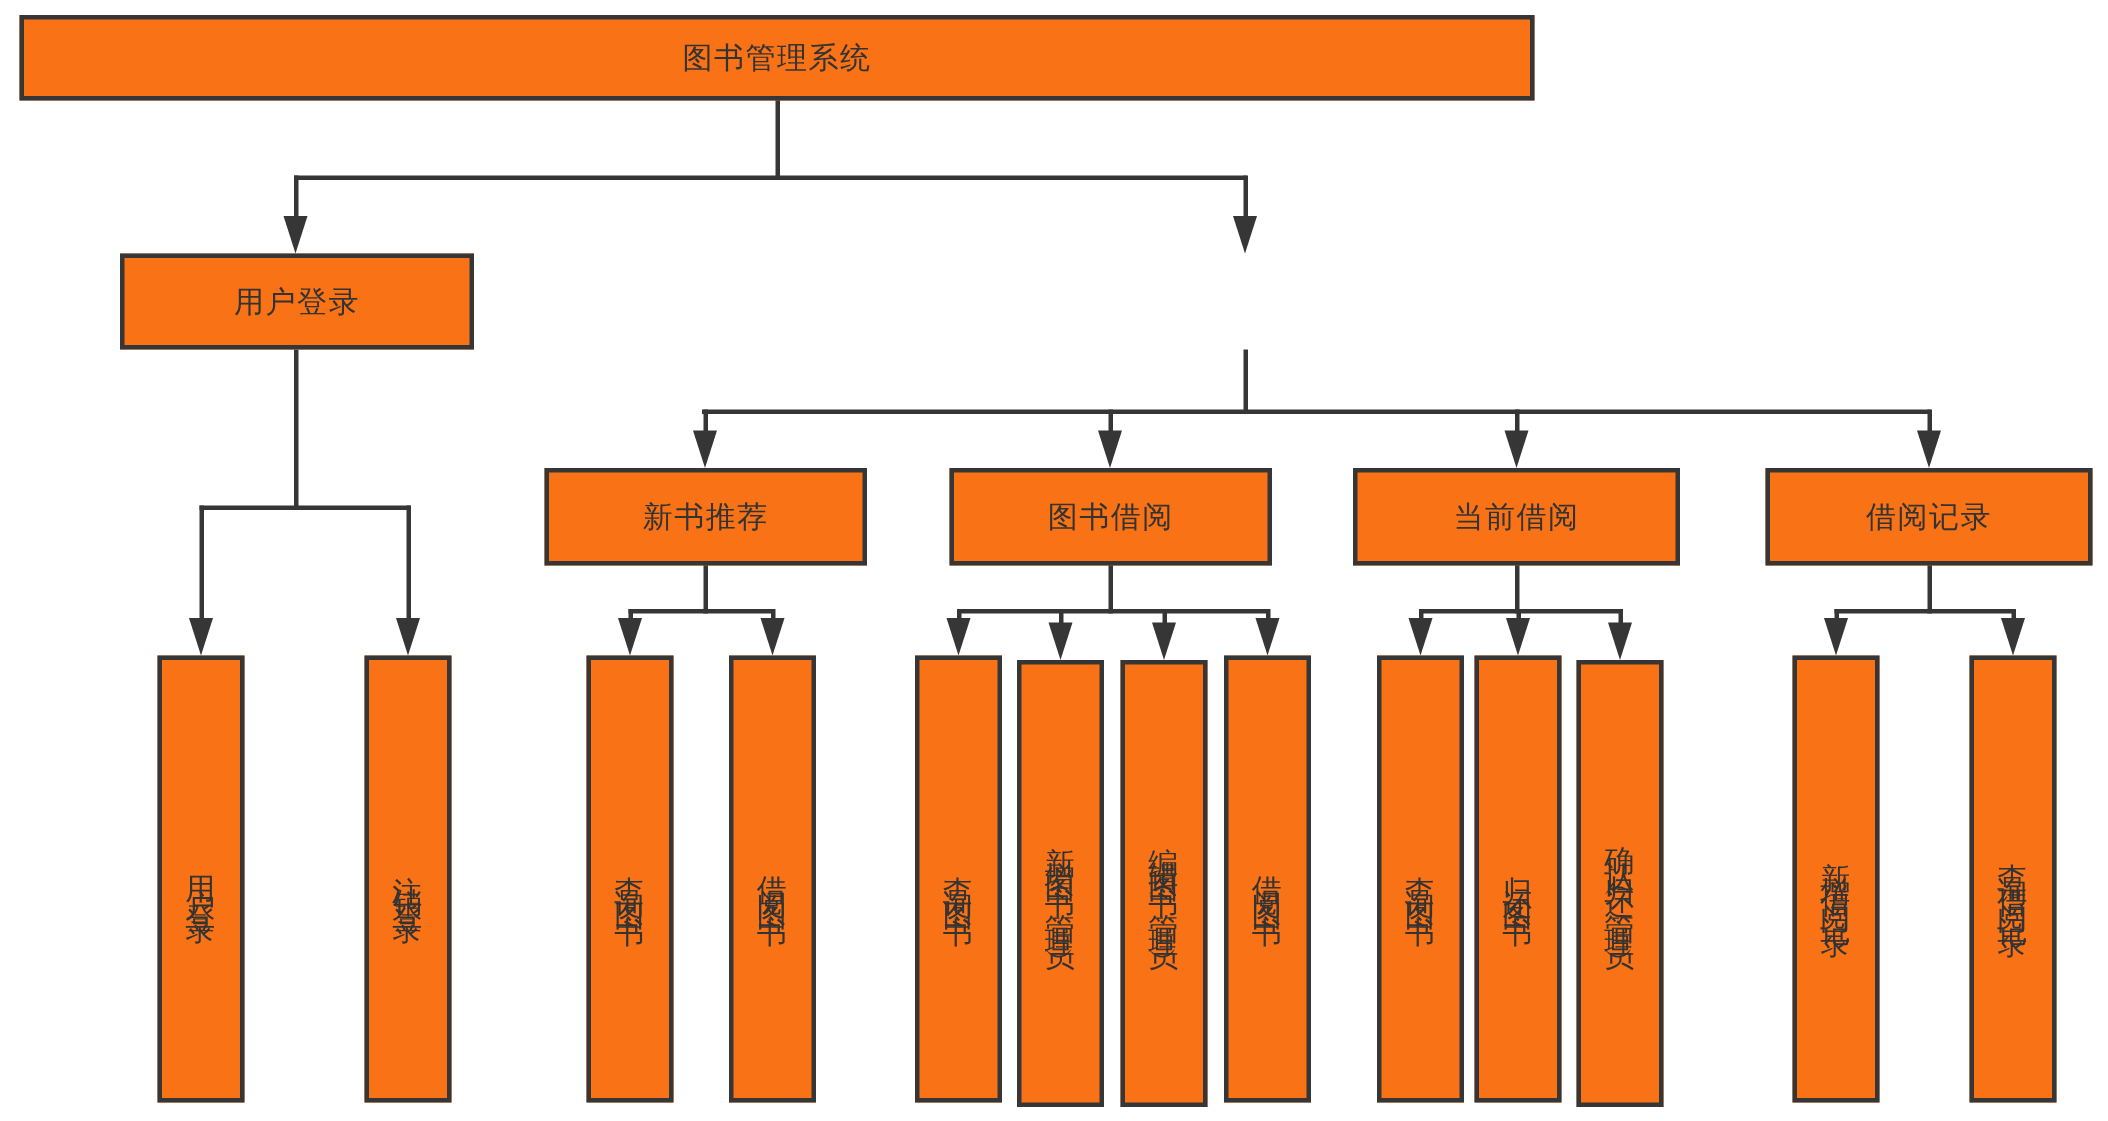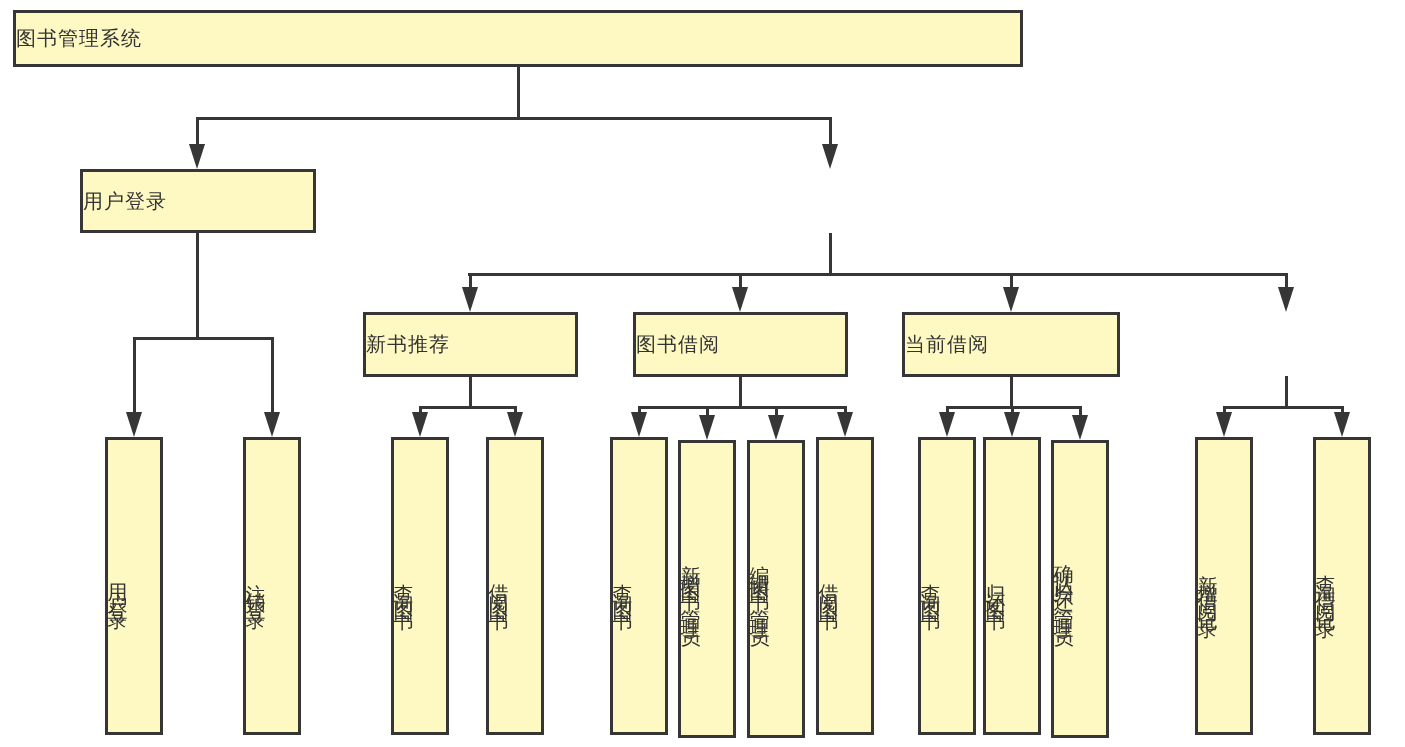--- a/index.html
+++ b/index.html
@@ -13,25 +13,25 @@
     position:relative;
     width:1405px;height:747px;
     background:var(--bg);
     overflow:hidden;
     font-family:"DejaVu Sans","Liberation Sans",sans-serif;
     color:var(--text);
   }
   .node{
     position:absolute;
     box-sizing:border-box;
-    background:#fef9c3;
+    background:#f97316;
     border:3px solid var(--line);
     display:flex;
     align-items:center;
-    justify-content:flex-start;
+    justify-content:center;
   }
   .hlabel{
     font-size:20px;
     letter-spacing:1px;
     color:var(--text);
     white-space:nowrap;
   }
   .leaf{width:58px;height:298px;}
   .vlabel{
     writing-mode:vertical-rl;
@@ -137,20 +137,23 @@
 
   <div class="node" style="left:363px;top:312px;width:215px;height:65px">
     <span class="hlabel">新书推荐</span>
   </div>
   <div class="node" style="left:902px;top:312px;width:218px;height:65px">
     <span class="hlabel">当前借阅</span>
   </div>
   <div class="node" style="left:633px;top:312px;width:215px;height:65px">
     <span class="hlabel">图书借阅</span>
   </div>
+  <div class="node" style="left:1177px;top:312px;width:218px;height:65px">
+    <span class="hlabel">借阅记录</span>
+  </div>
 
   <div class="node leaf" style="left:105px;top:437px">
     <span class="vlabel">用户登录</span>
   </div>
   <div class="node leaf" style="left:243px;top:437px">
     <span class="vlabel">注销登录</span>
   </div>
 
   <div class="node leaf" style="left:391px;top:437px">
     <span class="vlabel">查询图书</span>

